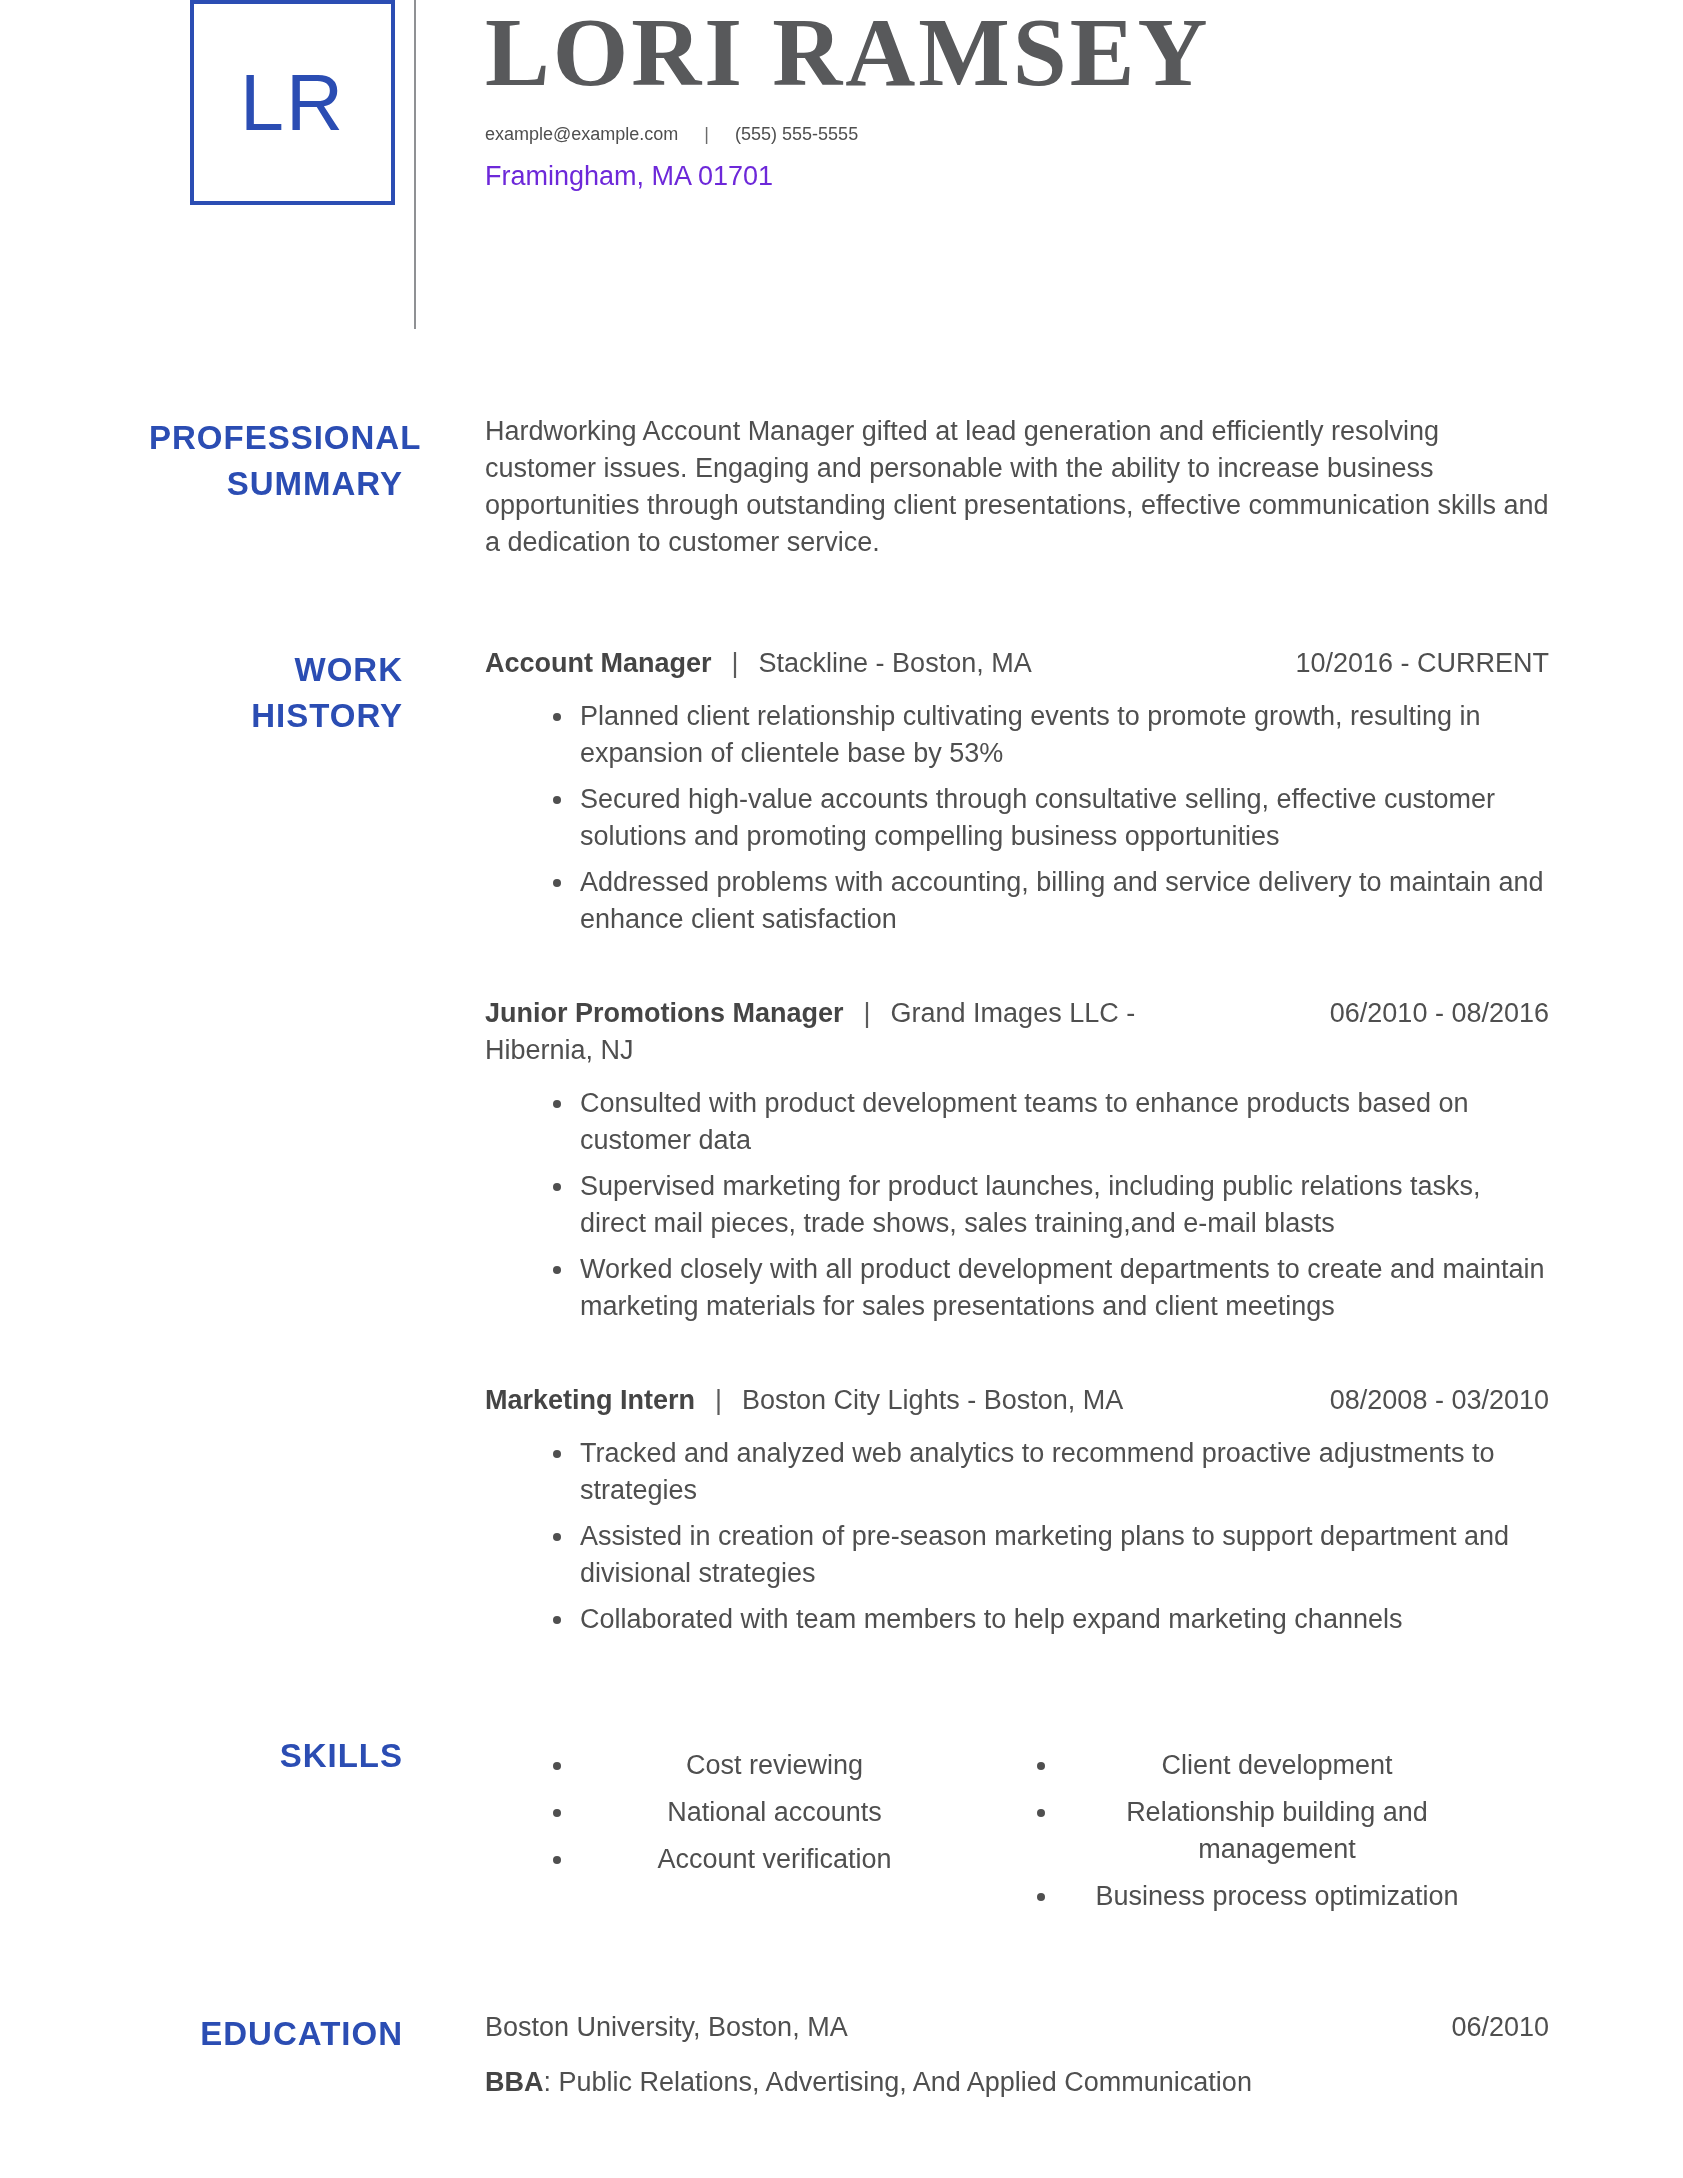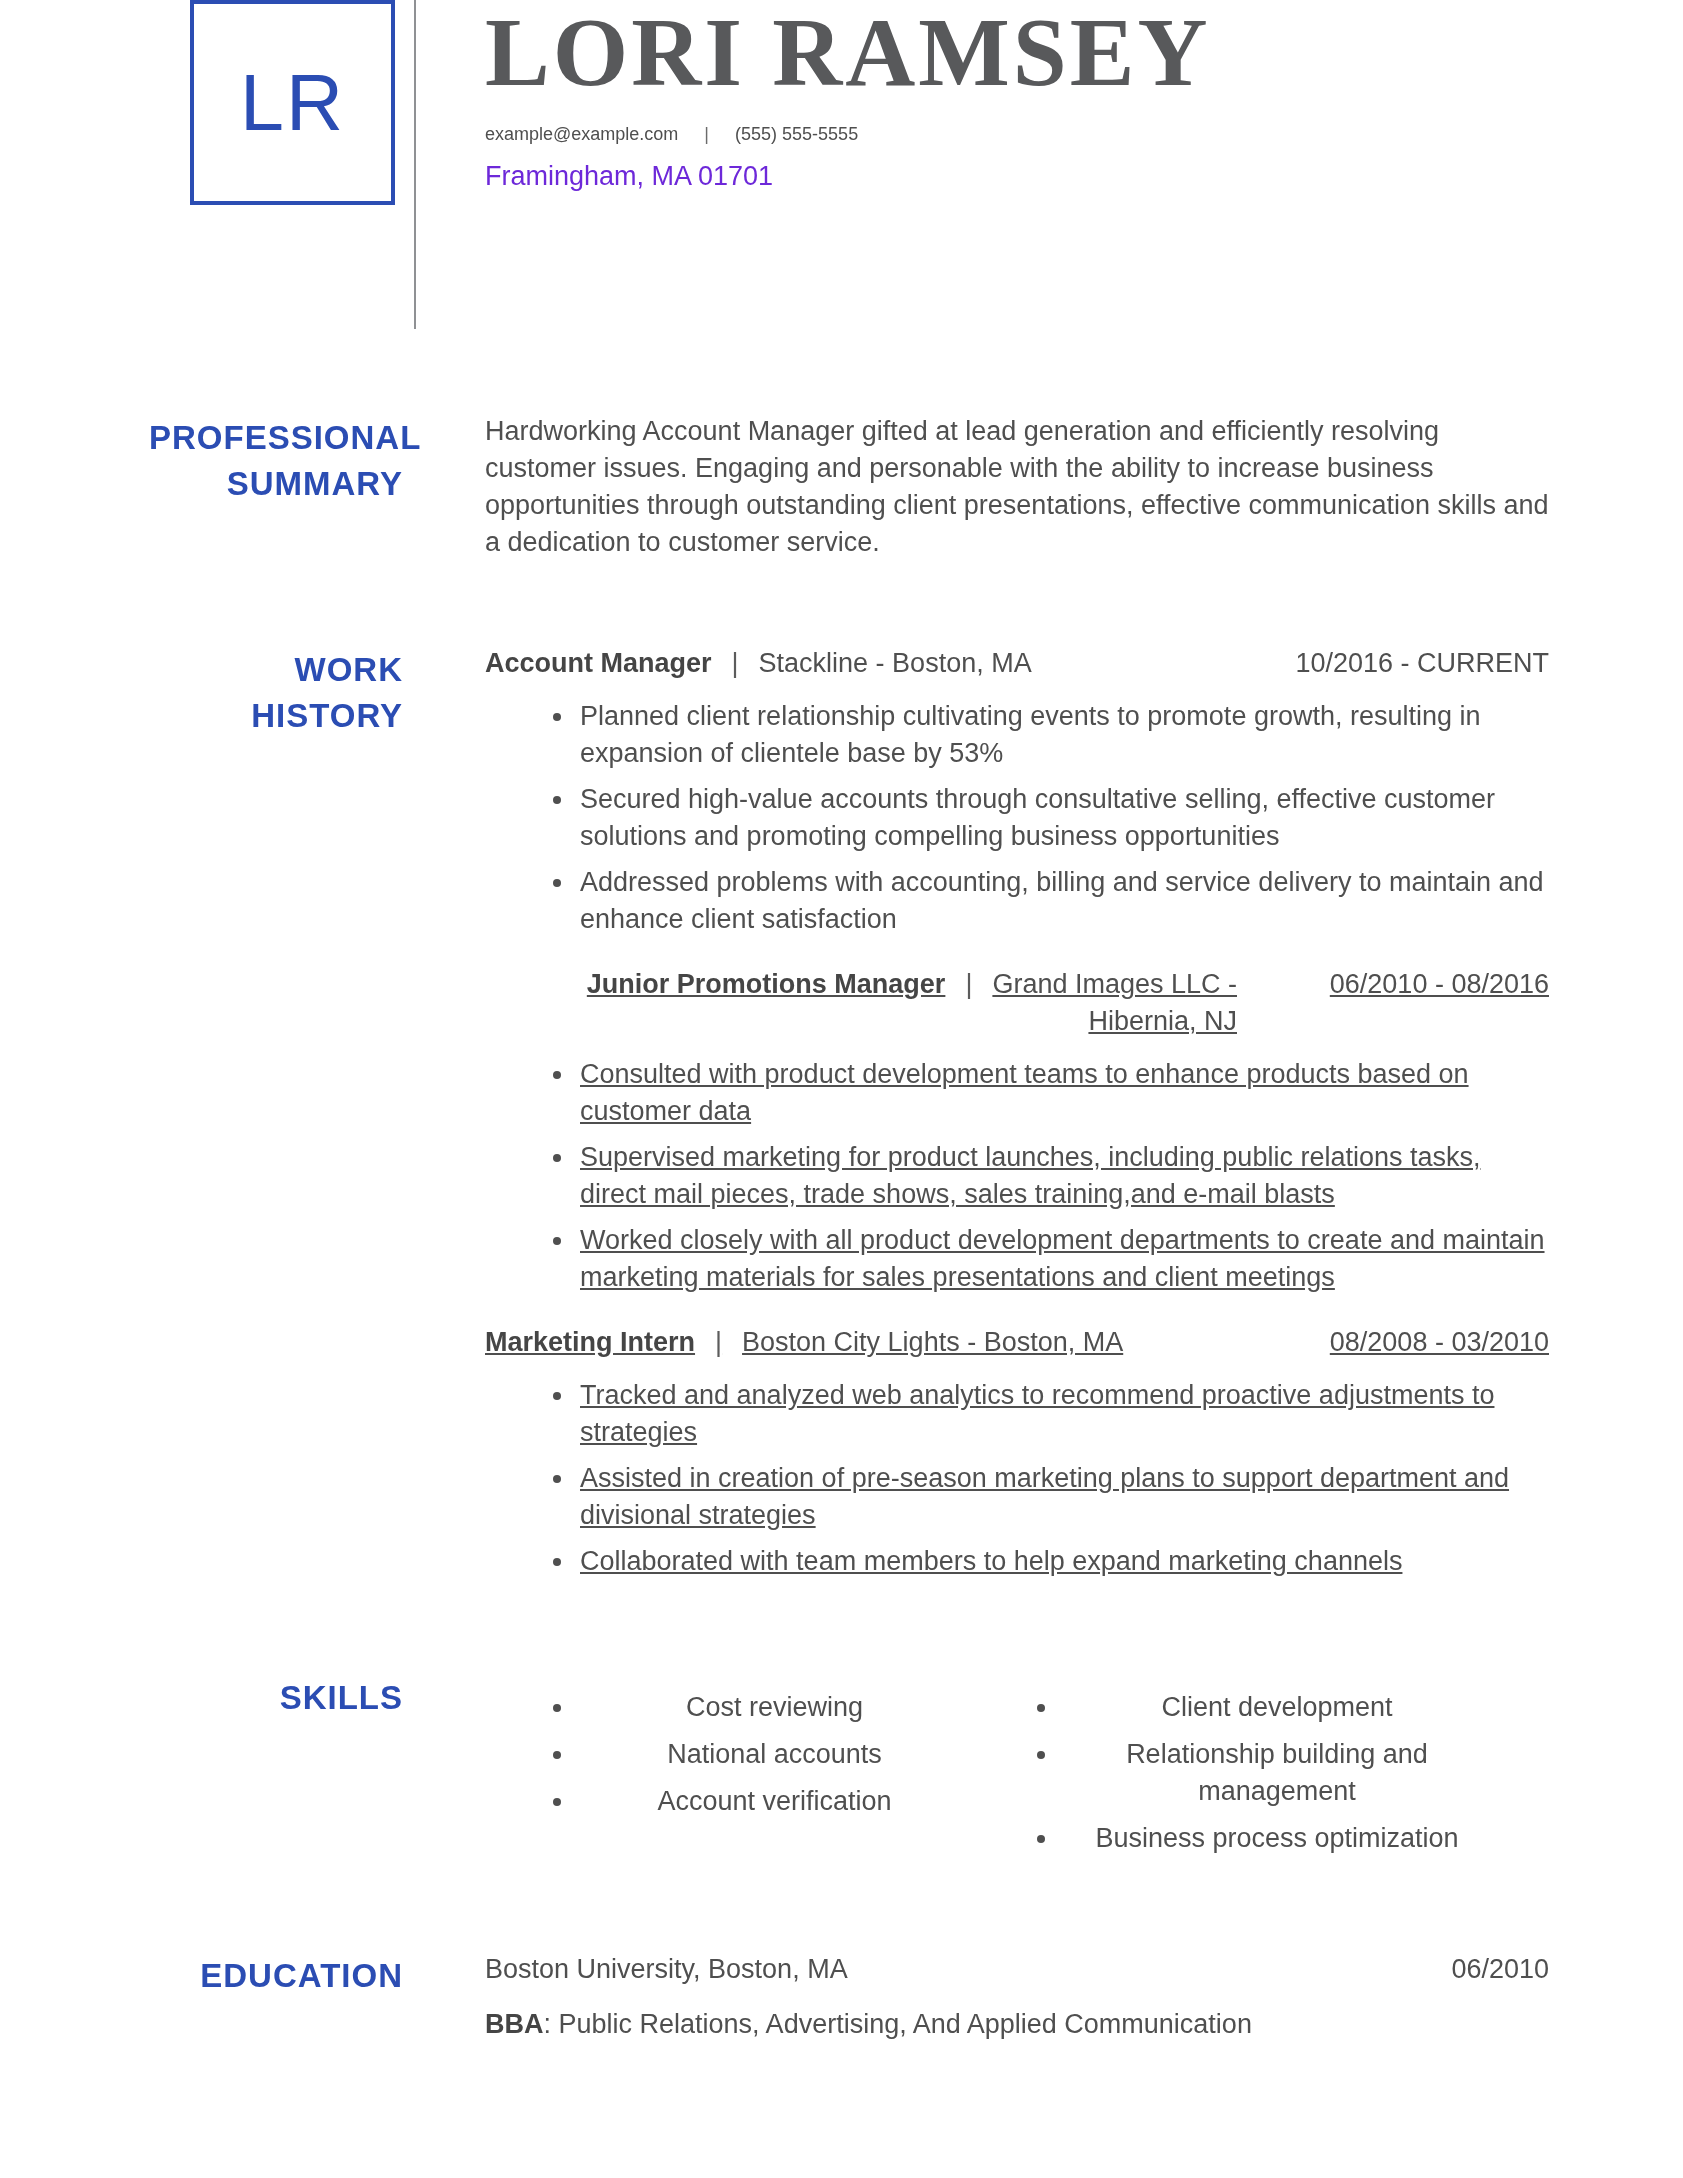--- a/index.html
+++ b/index.html
@@ -99,28 +99,26 @@
     font-size: 27px;
     line-height: 37px;
     color: #4f4f4f;
   }
   .summary-text {
     margin: 0;
   }
 
   
   .job + .job {
-    margin-top: 28px;
-    text-decoration: underline;
+    margin-top: 57px;
   }
   .job-header {
     display: flex;
     justify-content: space-between;
     align-items: flex-start;
-    text-align: right;
   }
   .job-left {
     max-width: 752px;
   }
   .job-title {
     font-weight: 700;
     color: #454545;
   }
   .job-sep {
     margin: 0 20px;

